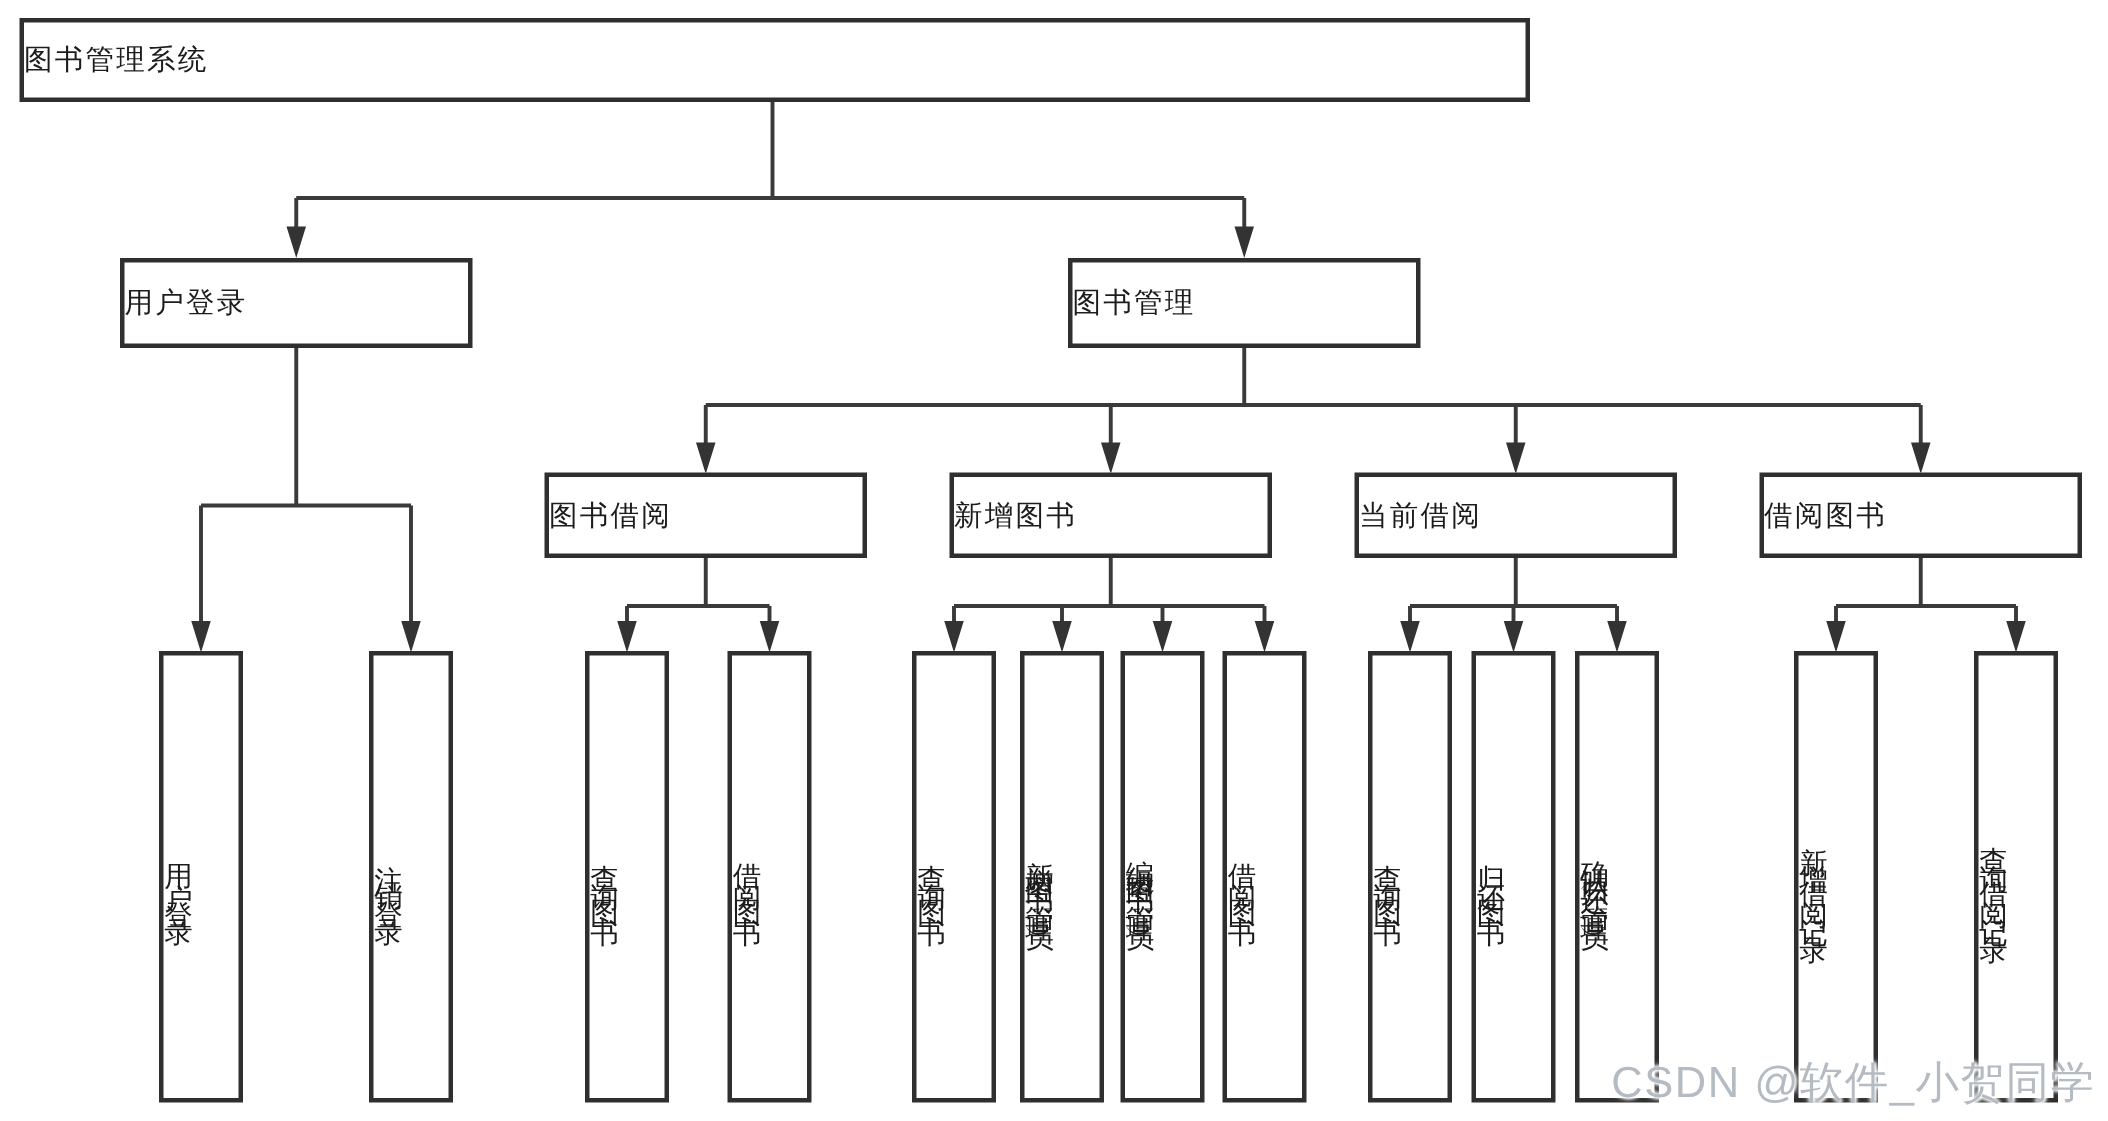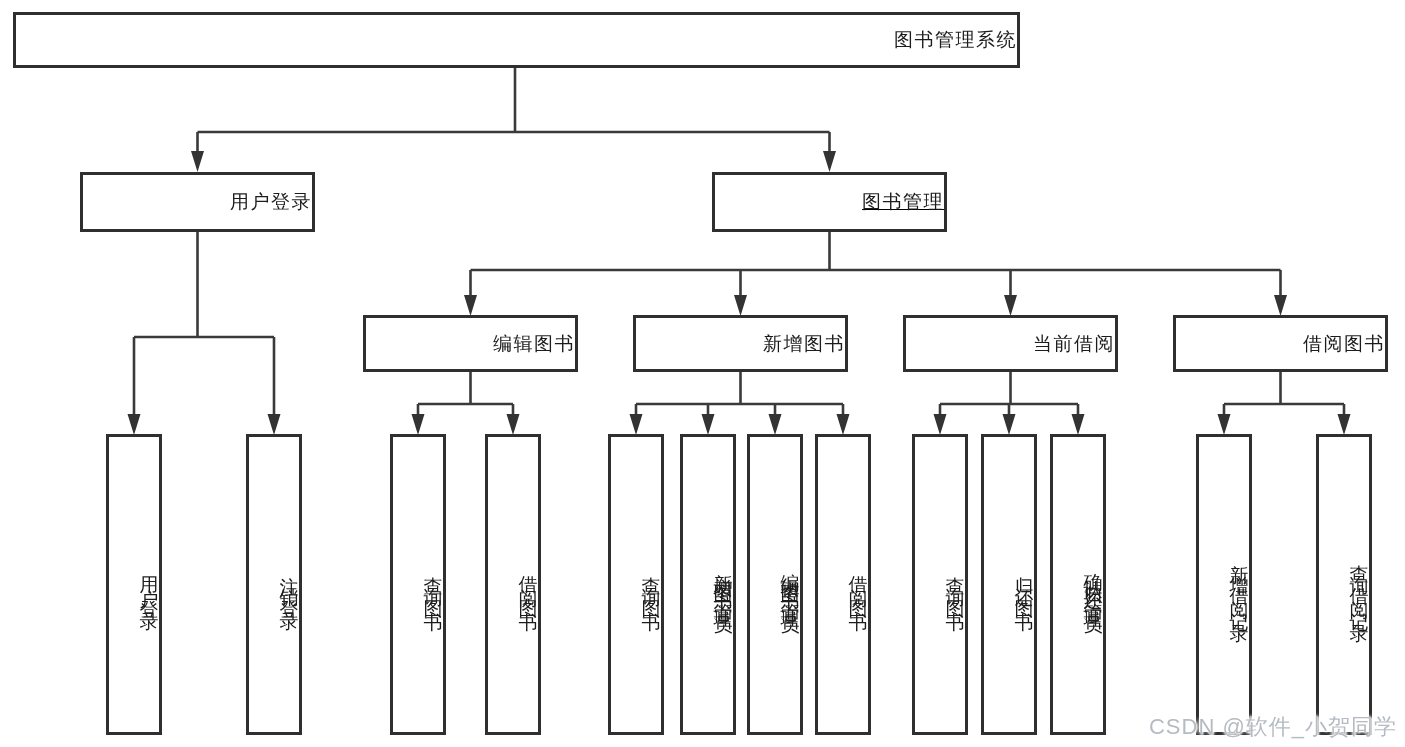--- a/index.html
+++ b/index.html
@@ -5,47 +5,47 @@
   html,body{margin:0;padding:0;background:#fff;}
   #canvas{
     position:relative;width:1405px;height:747px;background:#ffffff;
     font-family:"Liberation Sans","DejaVu Sans",sans-serif;overflow:hidden;
   }
   #wires{position:absolute;left:0;top:0;z-index:1;}
   .ln{fill:none;stroke:#3a3a3a;stroke-width:2.6;}
   .tri{fill:#333333;stroke:none;}
   .box{
     position:absolute;background:#ffffff;border:3px solid #2f2f2f;
-    box-sizing:border-box;display:flex;align-items:center;justify-content:flex-end;
+    box-sizing:border-box;display:flex;align-items:center;justify-content:flex-start;
     z-index:2;
   }
   .lbl{font-size:19px;color:#1c1c1c;letter-spacing:1.5px;white-space:nowrap;}
   .b-root{left:13px;top:12px;width:1007px;height:56px;}
   .b-l2{top:172px;width:235px;height:60px;}
   .b-user{left:80px;}
-  .b-book{left:712px;text-decoration:underline;}
+  .b-book{left:712px;}
   .b-l3{top:315px;width:215px;height:57px;}
   .b-xin{left:363px;}
   .b-jie{left:633px;}
   .b-dang{left:903px;}
   .b-jilu{left:1173px;}
   .leaf{top:434px;width:56px;height:301px;}
   .vtxt{
     writing-mode:vertical-rl;text-orientation:mixed;
     font-size:19px;color:#1c1c1c;letter-spacing:12px;line-height:1;
   }
   .vtxt.tight{letter-spacing:6px;}
   .l-u1{left:106px;} .l-u2{left:246px;}
   .l-x1{left:390px;} .l-x2{left:485px;}
   .l-j1{left:608px;} .l-j2{left:680px;} .l-j3{left:747px;} .l-j4{left:815px;}
   .l-d1{left:912px;} .l-d2{left:981px;} .l-d3{left:1050px;}
   .l-r1{left:1196px;} .l-r2{left:1316px;}
   #watermark{
     position:absolute;right:8px;bottom:5px;z-index:5;
-    font-size:22px;color:#b4bbc2;letter-spacing:1px;
+    font-size:29px;color:#b4bbc2;letter-spacing:1px;
     text-shadow:0 0 3px #fff,0 0 3px #fff,0 0 5px #fff,1px 1px 2px #fff;
   }
 </style>
 </head>
 <body>
 
 <div id="canvas">
 
   <svg id="wires" width="1405" height="747" viewBox="0 0 1405 747">
 
@@ -76,21 +76,21 @@
   </div>
 
   <div class="box b-l2 b-user">
     <span class="lbl">用户登录</span>
   </div>
   <div class="box b-l2 b-book">
     <span class="lbl">图书管理</span>
   </div>
 
   <div class="box b-l3 b-xin">
-    <span class="lbl">编辑图书</span>
+    <span class="lbl">图书借阅</span>
   </div>
   <div class="box b-l3 b-jie">
     <span class="lbl">新增图书</span>
   </div>
   <div class="box b-l3 b-dang">
     <span class="lbl">当前借阅</span>
   </div>
   <div class="box b-l3 b-jilu">
     <span class="lbl">借阅图书</span>
   </div>

